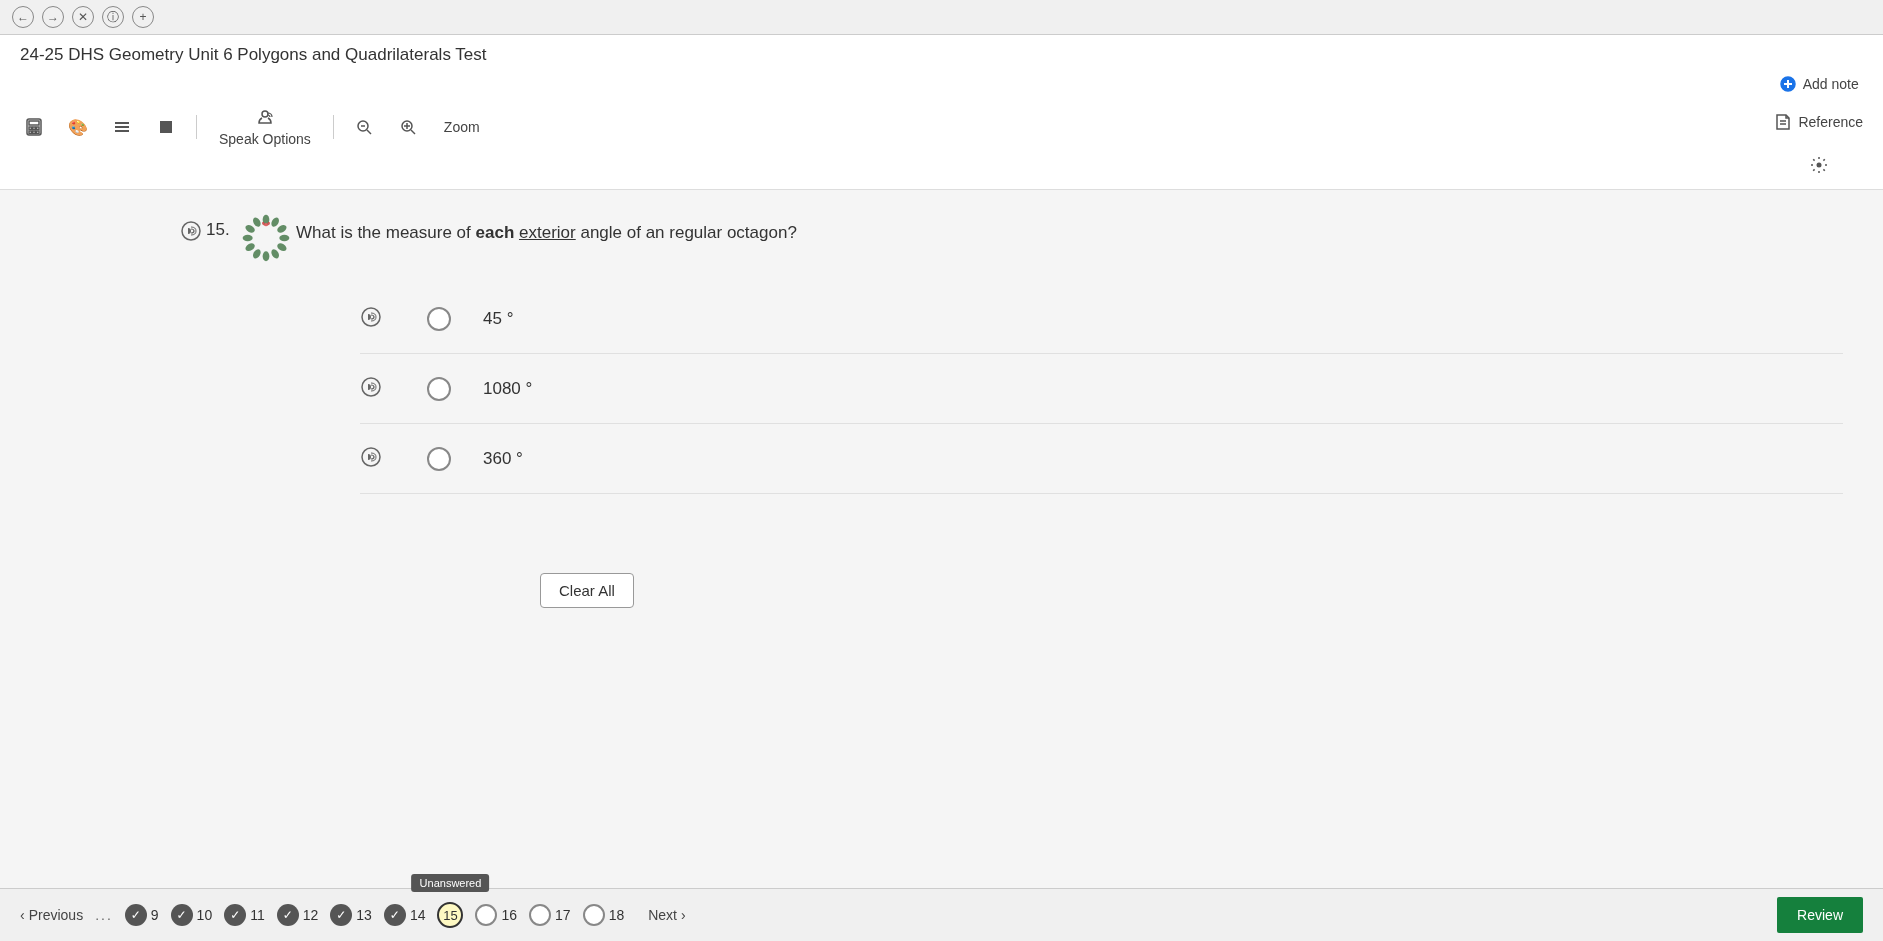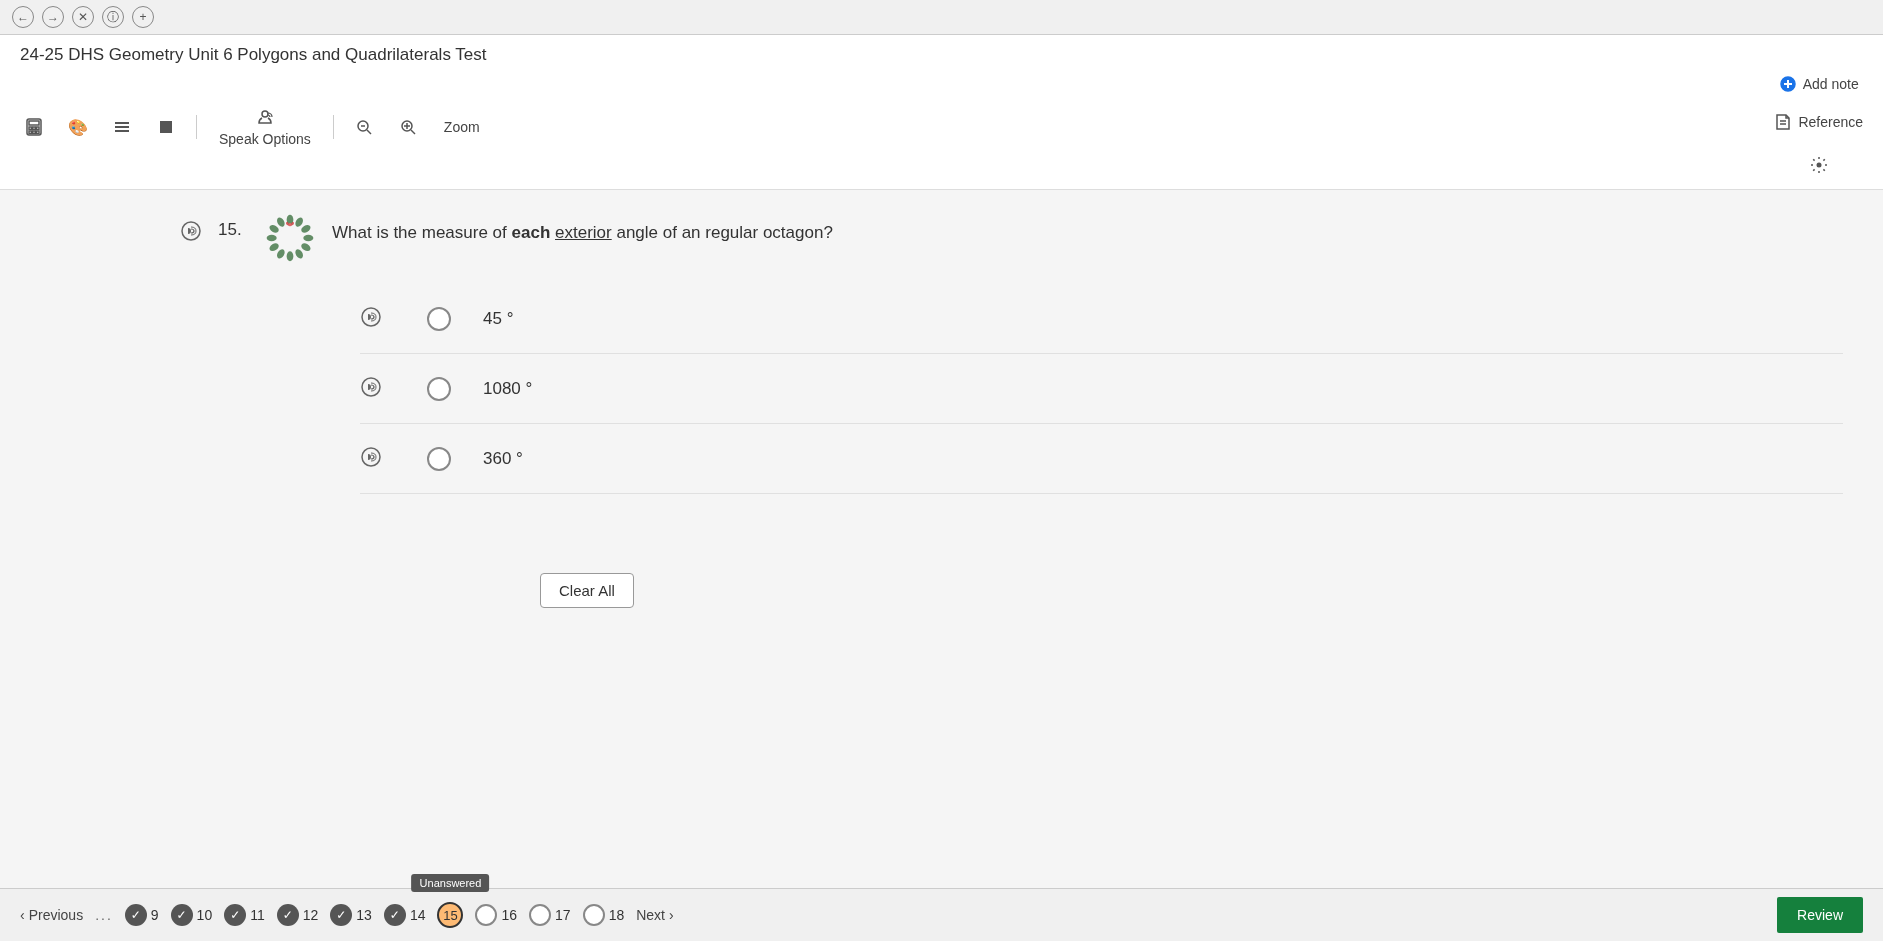--- a/index.html
+++ b/index.html
@@ -98,21 +98,21 @@
 
     .question-block {
       display: flex;
       flex-direction: column;
       gap: 20px;
     }
 
     .question-row {
       display: flex;
       align-items: flex-start;
-      gap: 16px;
+      gap: 4px;
     }
 
     .question-audio-btn {
       display: flex; align-items: center; gap: 4px;
       cursor: pointer;
       color: #555;
       font-size: 13px;
       white-space: nowrap;
     }
 
@@ -234,41 +234,41 @@
     }
 
     .nav-item-current {
       position: relative;
     }
 
     .nav-item-current .current-circle {
       width: 26px; height: 26px;
       border-radius: 50%;
       border: 2.5px solid #333;
-      background: #fdba74;
+      background: #fef9c3;
       display: flex; align-items: center; justify-content: center;
     }
 
     .unanswered-badge {
       position: absolute;
       top: -28px;
       left: 50%;
       transform: translateX(-50%);
       background: #555;
       color: #fff;
       font-size: 11px;
       padding: 3px 8px;
       border-radius: 3px;
       white-space: nowrap;
     }
 
     .next-btn {
       display: flex; align-items: center; gap: 4px;
       cursor: pointer; color: #444; font-size: 14px;
-      margin-left: 0;
+      margin-left: 12px;
     }
 
     .review-btn {
       margin-left: auto;
       background: #15803d;
       color: #fff;
       border: none;
       padding: 10px 20px;
       font-size: 14px;
       cursor: pointer;

